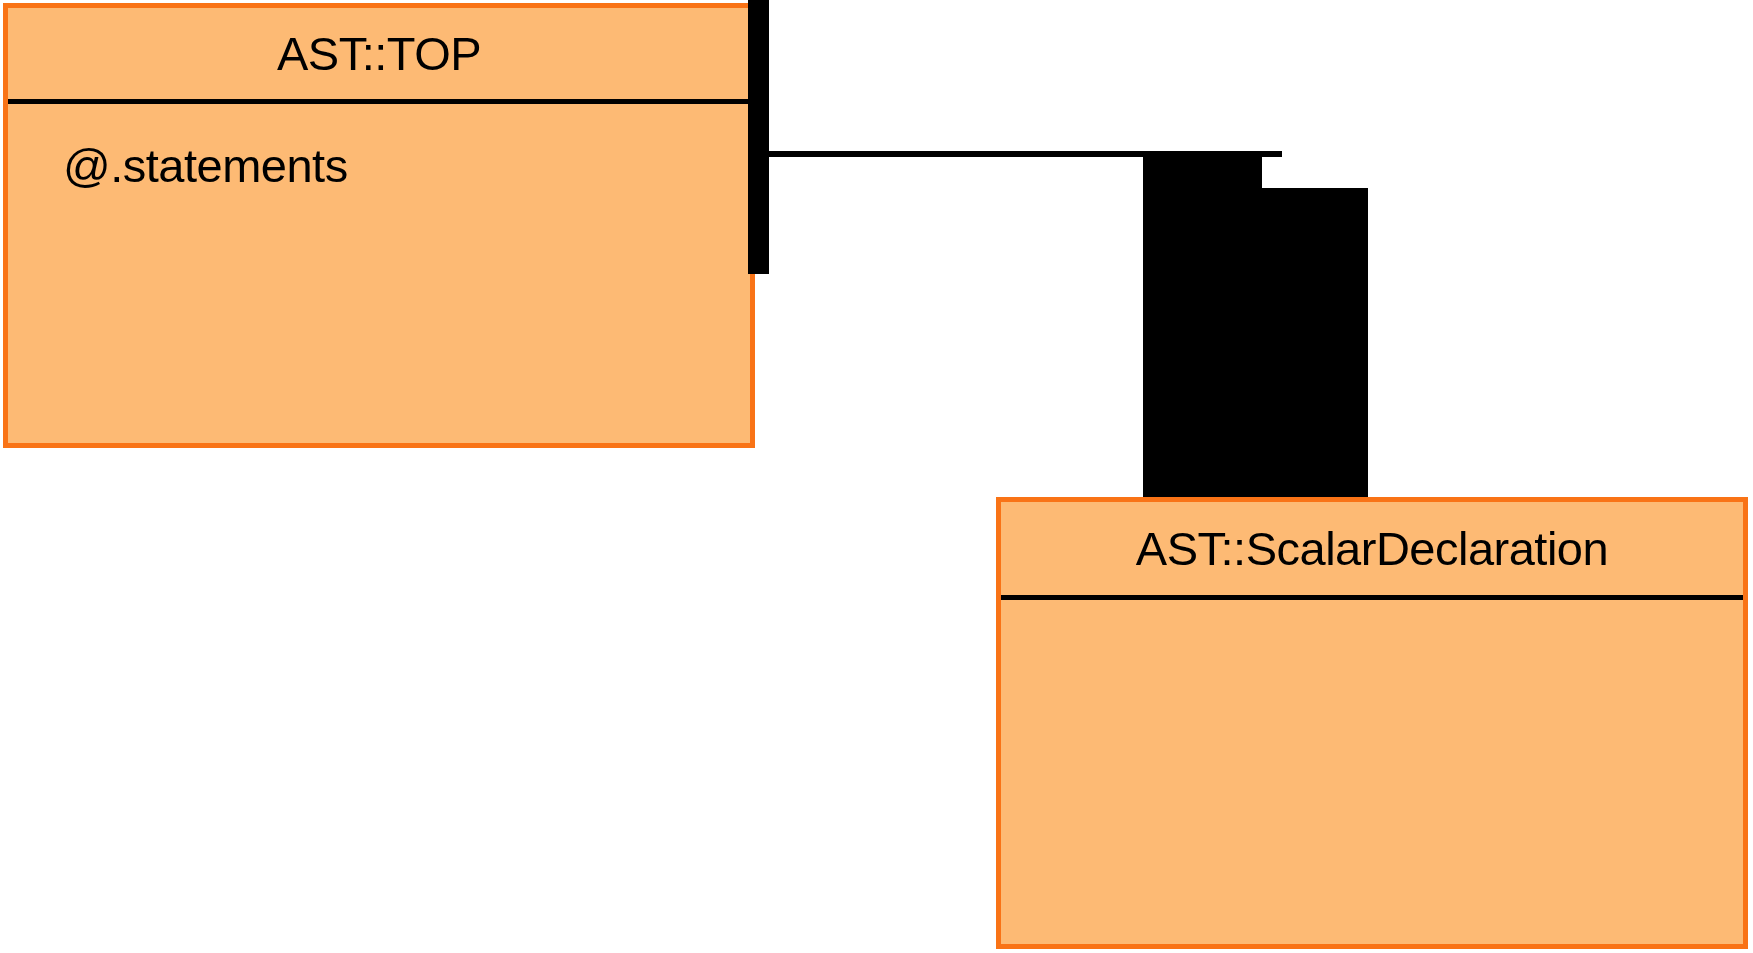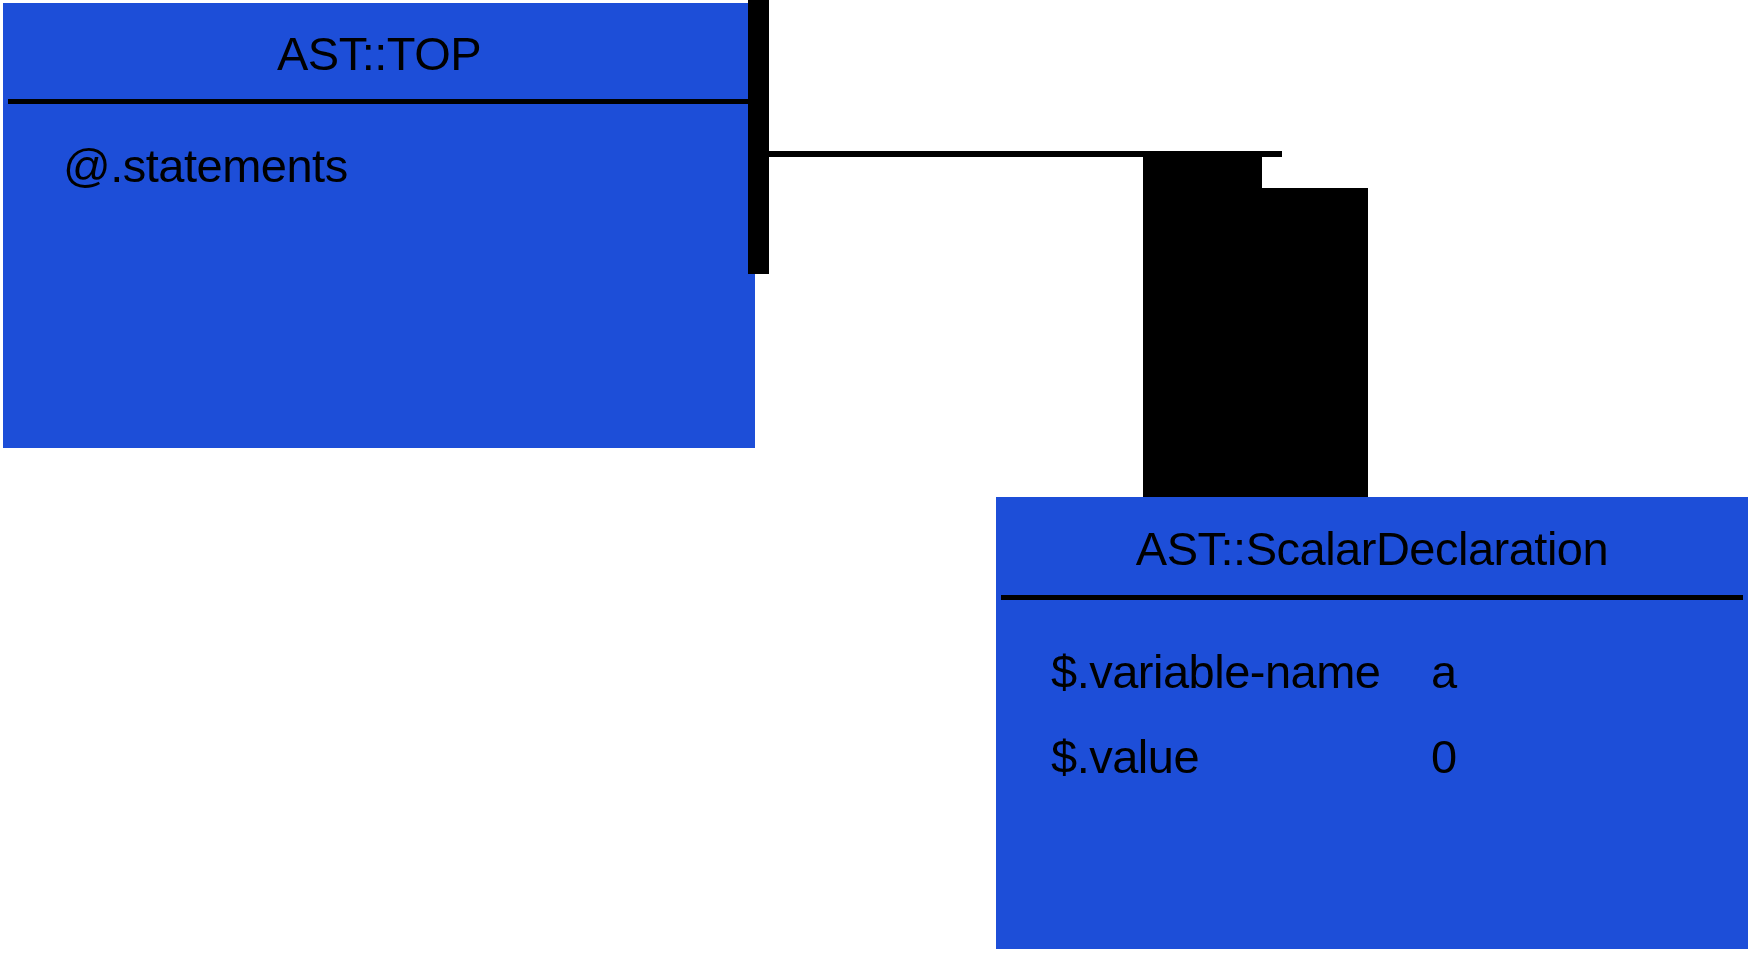--- a/index.html
+++ b/index.html
@@ -18,22 +18,22 @@
     width: 1753px;
     height: 953px;
     background: #ffffff;
     overflow: hidden;
   }
 
   
   .node {
     position: absolute;
     box-sizing: border-box;
-    background: #1d4ed8;
-    border: 5px solid #1d4ed8;
+    background: #fdba74;
+    border: 5px solid #f97316;
     z-index: 5;
   }
 
   .node-title {
     box-sizing: border-box;
     width: 100%;
     text-align: center;
     font-size: 47px;
     line-height: 1.0;
     letter-spacing: -0.5px;
@@ -176,29 +176,16 @@
           <span class="attr-key">@.statements</span>
         </div>
       </div>
     </div>
   </div>
 
   <div class="node" id="node-scalar">
     <div class="node-inner">
       <div class="node-title">AST::ScalarDeclaration</div>
       <div class="node-sep"></div>
-      <div class="node-body">
-
-        <div class="attr-row" id="scalar-attr-0">
-          <span class="attr-key">$.variable-name</span>
-          <span class="attr-val">a</span>
-        </div>
-
-        <div class="attr-row" id="scalar-attr-1">
-          <span class="attr-key">$.value</span>
-          <span class="attr-val">0</span>
-        </div>
-
-      </div>
     </div>
   </div>
 
 </div>
 
 </body></html>

